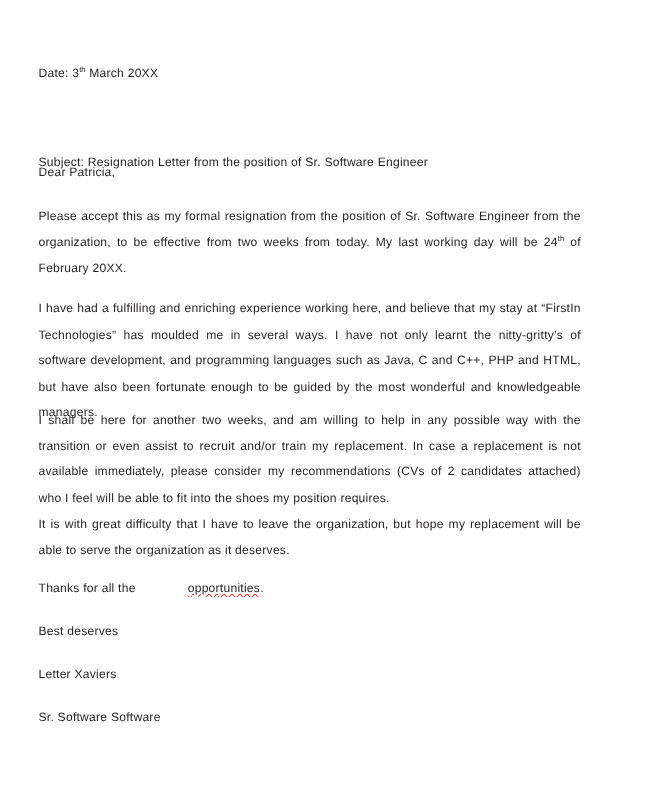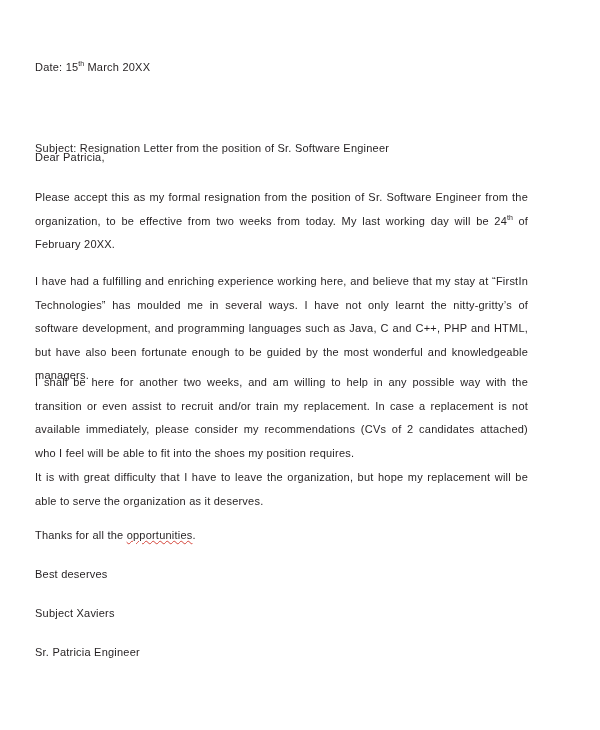--- a/index.html
+++ b/index.html
@@ -66,30 +66,31 @@
     line-height: 0;
     letter-spacing: 0;
   }
 
   .misspelled {
     text-decoration: underline;
     text-decoration-style: wavy;
     text-decoration-color: #d4443a;
     text-decoration-thickness: 1px;
     text-underline-offset: 1px;
+    margin-left: 44px;
   }
 </style>
 </head>
 <body>
 
 <div class="page">
   <div class="letter">
 
     <div class="blk-date">
-      <div class="line"><span>Date: 15</span><sup class="ord">th</sup><span> March 20XX</span></div>
+      <div class="line"><span>Date: 3</span><sup class="ord">th</sup><span> March 20XX</span></div>
     </div>
 
     <div class="blk-subject">
       <div class="line">Subject: Resignation Letter from the position of Sr. Software Engineer</div>
     </div>
 
     <div class="blk-greeting">
       <div class="line">Dear Patricia,</div>
     </div>
 
@@ -111,21 +112,21 @@
 
     <div class="blk-thanks">
       <div class="line"><span>Thanks for all the </span><span class="misspelled">opportunities</span><span>.</span></div>
     </div>
 
     <div class="blk-regards">
       <div class="line">Best deserves</div>
     </div>
 
     <div class="blk-name">
-      <div class="line">Subject Xaviers</div>
+      <div class="line">Letter Xaviers</div>
     </div>
 
     <div class="blk-title">
-      <div class="line">Sr. Patricia Engineer</div>
+      <div class="line">Sr. Software Software</div>
     </div>
 
   </div>
 </div>
 
 </body></html>

